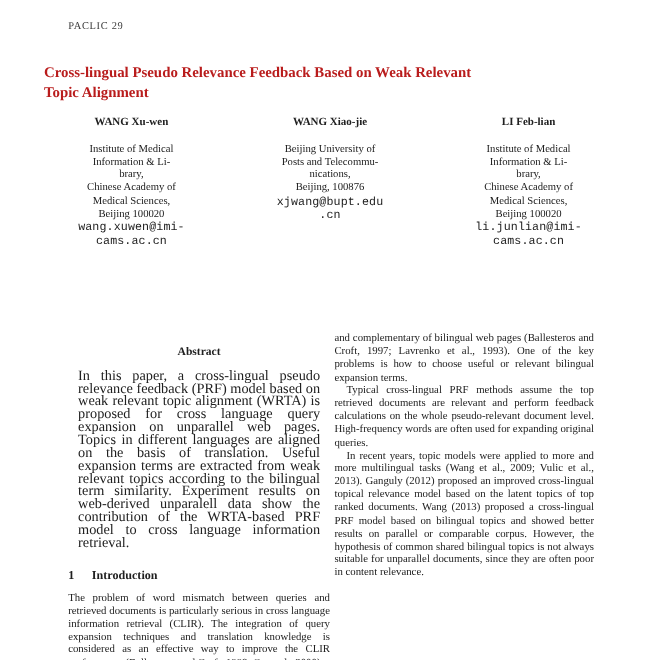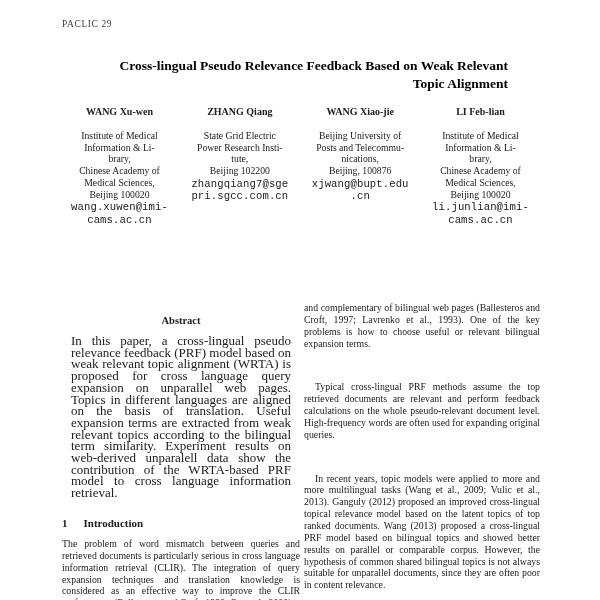--- a/index.html
+++ b/index.html
@@ -11,22 +11,22 @@
     font-family:"Liberation Serif", serif;
     color:#202020;
     filter:blur(0.2px);
   }
   .running-header{
     position:absolute;left:62px;top:19px;
     font-size:9.5px;letter-spacing:0.6px;color:#3c3c3c;
   }
   .paper-title{
     position:absolute;left:40px;right:40px;top:57px;
-    text-align:right;font-weight:bold;font-size:13.5px;line-height:18px;
-    white-space:pre-line;color:#000000;
+    text-align:left;font-weight:bold;font-size:13.5px;line-height:18px;
+    white-space:pre-line;color:#b91c1c;
   }
   .authors{
     position:absolute;left:60px;top:106px;width:480px;
     display:flex;justify-content:space-between;
   }
   .author{width:119px;text-align:center;}
   .author-name{font-weight:bold;font-size:10px;line-height:12px;margin-bottom:12px;}
   .author-affil{font-size:9.7px;line-height:11.7px;white-space:pre-line;}
   .author-email{
     font-family:"Liberation Mono", monospace;
@@ -42,21 +42,21 @@
   }
   .section-heading{
     margin-top:18px;font-weight:bold;font-size:11px;
     display:flex;align-items:baseline;
   }
   .sec-num{margin-right:16px;}
   .body-para{
     margin:9px 0 0 0;font-size:9.8px;line-height:11.9px;text-align:justify;
   }
   .col-right .body-para{margin:0;line-height:11.85px;}
-  .col-right .body-para.indent{text-indent:11px;margin-top:32px;}
+  .col-right .body-para.indent{text-indent:11px;}
   .clipped-line{
     margin-top:1px;font-size:9.8px;line-height:11.9px;
     color:#8a8a8a;opacity:0.65;
     white-space:nowrap;overflow:hidden;
   }
 </style>
 </head>
 <body>
 
 <div class="page">
@@ -70,29 +70,20 @@
     <div class="author">
       <div class="author-name">WANG Xu-wen</div>
       <div class="author-affil">Institute of Medical
 Information &amp; Li-
 brary,
 Chinese Academy of
 Medical Sciences,
 Beijing 100020</div>
       <div class="author-email">wang.xuwen@imi-
 cams.ac.cn</div>
-    </div>
-    <div class="author">
-      <div class="author-name">ZHANG Qiang</div>
-      <div class="author-affil">State Grid Electric
-Power Research Insti-
-tute,
-Beijing 102200</div>
-      <div class="author-email">zhangqiang7@sge
-pri.sgcc.com.cn</div>
     </div>
     <div class="author">
       <div class="author-name">WANG Xiao-jie</div>
       <div class="author-affil">Beijing University of
 Posts and Telecommu-
 nications,
 Beijing, 100876</div>
       <div class="author-email">xjwang@bupt.edu
 .cn</div>
     </div>

